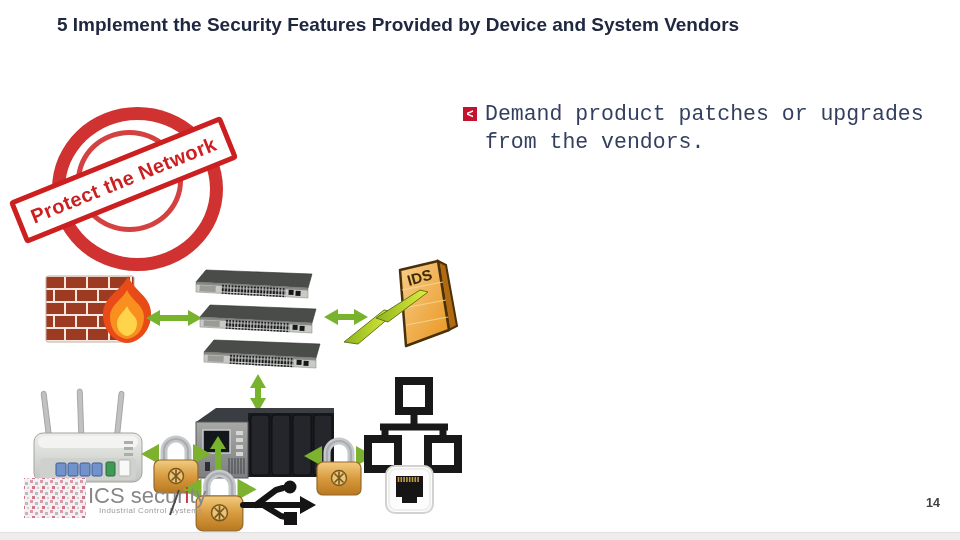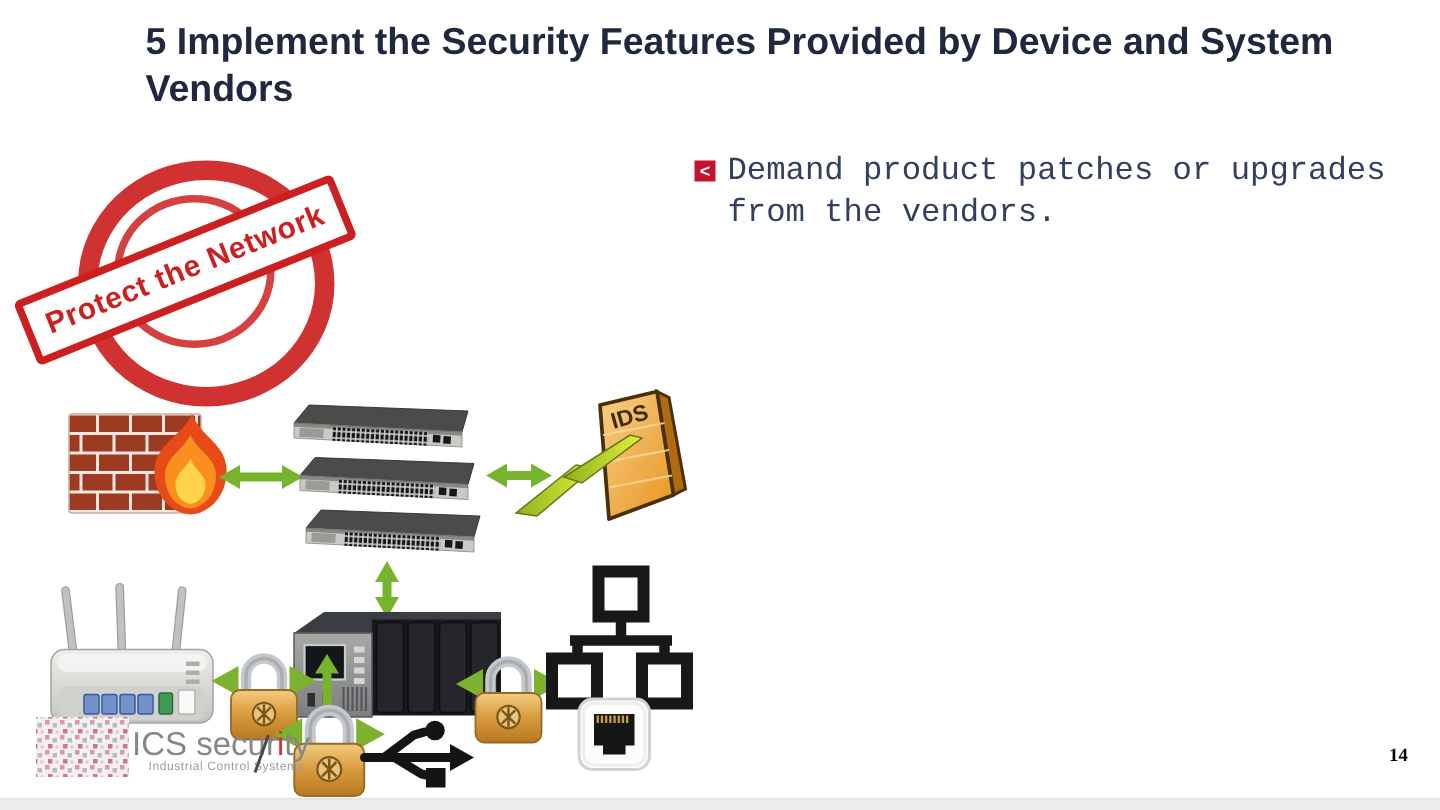--- a/index.html
+++ b/index.html
@@ -1,41 +1,41 @@
 <!DOCTYPE html>
 <html><head>
 <meta charset="utf-8">
 <style>
   html,body{margin:0;padding:0;}
   body{width:960px;height:540px;overflow:hidden;background:#fff;
        font-family:"Liberation Sans",sans-serif;position:relative;}
   .slide{position:absolute;inset:0;background:#ffffff;}
   .title{position:absolute;left:57px;top:13px;width:800px;
-         font-size:25px;font-weight:bold;line-height:1.24;color:#202840;margin-left:40px;}
+         font-size:19px;font-weight:bold;line-height:1.24;color:#202840;}
   .bullet-row{position:absolute;left:463px;top:100px;width:470px;display:flex;}
   .bullet-marker{flex:0 0 auto;width:14px;height:14px;margin-top:7px;margin-right:8px;
          background:#c3132e;color:#fff;font-size:12px;font-weight:bold;
          display:flex;align-items:center;justify-content:center;line-height:1;}
   .bullet-text{font-size:21.5px;color:#333f5f;line-height:1.32;width:445px;font-family:Liberation Mono, monospace;}
   
   .stamp{position:absolute;left:12px;top:95px;width:215px;height:162px;}
   .stamp-ring-outer{position:absolute;left:40px;top:12px;width:145px;height:138px;
          border:13px solid rgba(204,32,32,.92);border-radius:50%;}
   .stamp-ring-inner{position:absolute;left:64px;top:35px;width:97px;height:92px;
          border:5px solid rgba(204,32,32,.85);border-radius:50%;}
   .stamp-banner{position:absolute;left:-3px;top:62px;width:219px;height:36px;
          background:#fff;border:5px solid #cc1f1f;border-radius:4px;
          transform:rotate(-22deg);display:flex;align-items:center;justify-content:center;}
   .stamp-banner span{color:#cc1f1f;font-size:20px;font-weight:bold;letter-spacing:.5px;
          white-space:nowrap;}
   .diagram{position:absolute;left:0;top:250px;width:960px;height:290px;}
   .diagram svg{display:block;}
   .diagram text{font-family:"Liberation Sans",sans-serif;}
   .page-number{position:absolute;left:926px;top:496px;font-size:12.5px;
-         font-weight:bold;color:#000000;font-family:Liberation Serif, serif;}
+         font-weight:bold;color:#404040;}
   .bottom-strip{position:absolute;left:0;top:532px;width:960px;height:8px;
          background:#efedeb;border-top:1px solid #e2e0de;}
 </style>
 </head>
 <body>
 
 <div class="slide">
 
   <div class="title">5 Implement the Security Features Provided by Device and System Vendors</div>
 

